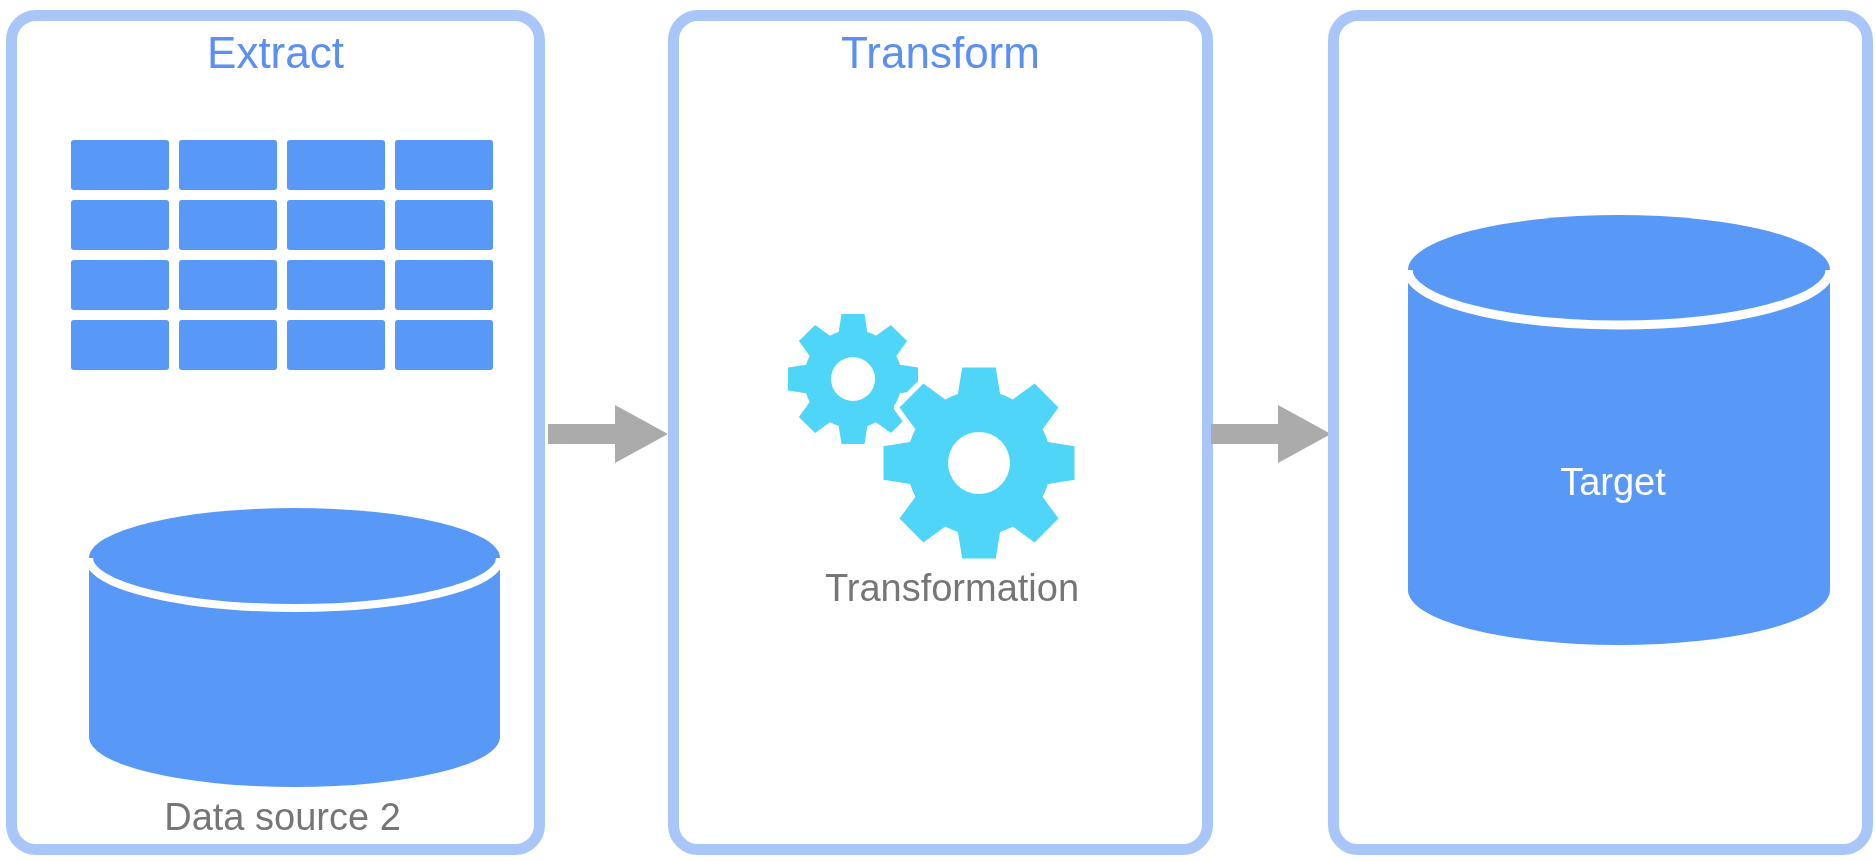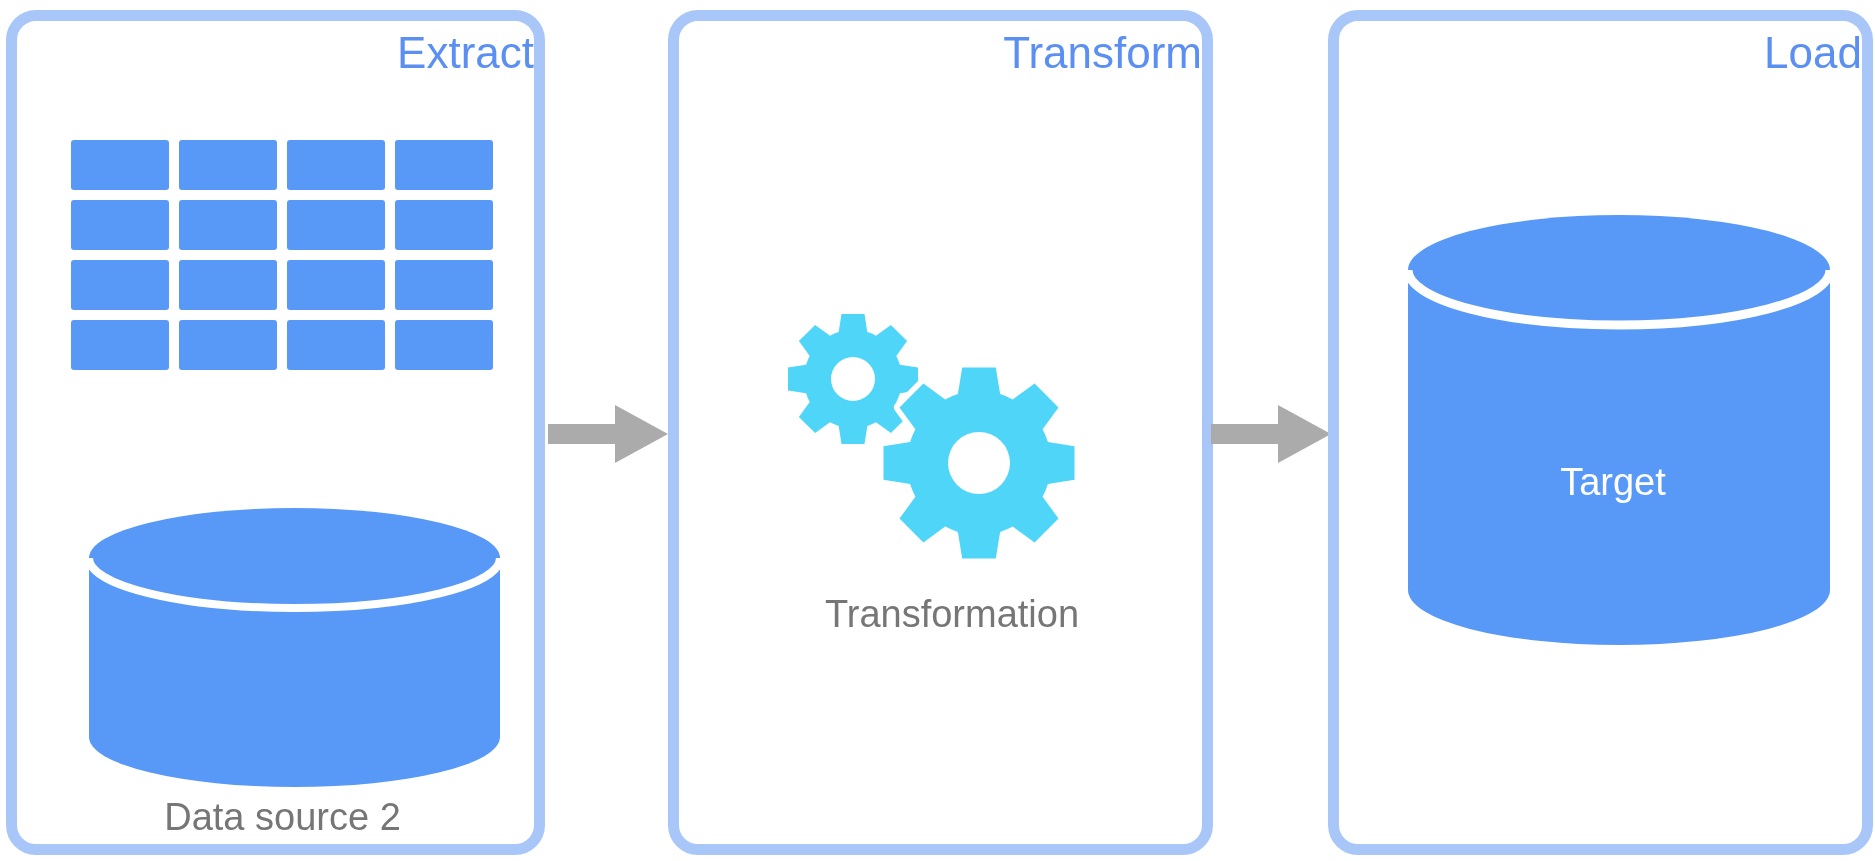--- a/index.html
+++ b/index.html
@@ -14,21 +14,21 @@
   html,body{margin:0;padding:0;background:#fff;}
   #canvas{
     position:relative;width:1875px;height:861px;background:#fff;overflow:hidden;
     font-family:"Liberation Sans","DejaVu Sans",sans-serif;
   }
   .panel{
     position:absolute;top:10px;height:845px;background:#fff;
     border:11px solid var(--panel-border);border-radius:30px;box-sizing:border-box;
   }
   .panel-title{
-    position:absolute;top:2px;left:0;right:0;text-align:right;
+    position:absolute;top:2px;left:0;right:0;text-align:center;
     font-size:44px;line-height:60px;color:var(--title-blue);font-weight:400;
   }
   .label{
     position:absolute;text-align:center;font-size:38px;line-height:44px;
     color:var(--label-gray);font-weight:400;
   }
   .table-grid{
     position:absolute;left:54px;top:119px;width:422px;height:230px;
     display:grid;grid-template-columns:repeat(4,1fr);grid-template-rows:repeat(4,1fr);
     gap:10px;
@@ -91,33 +91,32 @@
     <div class="panel-title">Transform</div>
 
     <div class="gears">
       <svg width="320" height="270" viewBox="0 0 320 270" aria-hidden="true">
         <path fill-rule="evenodd" style="fill:var(--gear-cyan)" d="M61.7,27.1L64.5,9.0L87.5,9.0L90.3,27.1A49,49 0 0 1 99.0,30.7L113.9,19.9L130.1,36.1L119.3,51.0A49,49 0 0 1 122.9,59.7L141.0,62.5L141.0,85.5L122.9,88.3A49,49 0 0 1 119.3,97.0L130.1,111.9L113.9,128.1L99.0,117.3A49,49 0 0 1 90.3,120.9L87.5,139.0L64.5,139.0L61.7,120.9A49,49 0 0 1 53.0,117.3L38.1,128.1L21.9,111.9L32.7,97.0A49,49 0 0 1 29.1,88.3L11.0,85.5L11.0,62.5L29.1,59.7A49,49 0 0 1 32.7,51.0L21.9,36.1L38.1,19.9L53.0,30.7A49,49 0 0 1 61.7,27.1ZM54,74 a22,22 0 1 0 44,0 a22,22 0 1 0 -44,0 Z"></path>
         <path fill-rule="evenodd" fill="none" stroke="#ffffff" stroke-width="11" stroke-linejoin="round" d="M180.9,89.1L185.2,62.5L218.8,62.5L223.1,89.1A72,72 0 0 1 235.8,94.4L257.6,78.5L281.5,102.4L265.6,124.2A72,72 0 0 1 270.9,136.9L297.5,141.2L297.5,174.8L270.9,179.1A72,72 0 0 1 265.6,191.8L281.5,213.6L257.6,237.5L235.8,221.6A72,72 0 0 1 223.1,226.9L218.8,253.5L185.2,253.5L180.9,226.9A72,72 0 0 1 168.2,221.6L146.4,237.5L122.5,213.6L138.4,191.8A72,72 0 0 1 133.1,179.1L106.5,174.8L106.5,141.2L133.1,136.9A72,72 0 0 1 138.4,124.2L122.5,102.4L146.4,78.5L168.2,94.4A72,72 0 0 1 180.9,89.1ZM171,158 a31,31 0 1 0 62,0 a31,31 0 1 0 -62,0 Z"></path>
         <path fill-rule="evenodd" style="fill:var(--gear-cyan)" d="M180.9,89.1L185.2,62.5L218.8,62.5L223.1,89.1A72,72 0 0 1 235.8,94.4L257.6,78.5L281.5,102.4L265.6,124.2A72,72 0 0 1 270.9,136.9L297.5,141.2L297.5,174.8L270.9,179.1A72,72 0 0 1 265.6,191.8L281.5,213.6L257.6,237.5L235.8,221.6A72,72 0 0 1 223.1,226.9L218.8,253.5L185.2,253.5L180.9,226.9A72,72 0 0 1 168.2,221.6L146.4,237.5L122.5,213.6L138.4,191.8A72,72 0 0 1 133.1,179.1L106.5,174.8L106.5,141.2L133.1,136.9A72,72 0 0 1 138.4,124.2L122.5,102.4L146.4,78.5L168.2,94.4A72,72 0 0 1 180.9,89.1ZM171,158 a31,31 0 1 0 62,0 a31,31 0 1 0 -62,0 Z"></path>
       </svg>
     </div>
 
-    <div class="label" style="left:0;right:0;top:571px;margin-left:23px;">
+    <div class="label" style="left:0;right:0;top:545px;margin-left:23px;">
       <div>Transformation</div>
     </div>
   </div>
 
   <div class="arrow" style="left:1211px;">
     <svg width="120" height="58" viewBox="0 0 120 58" aria-hidden="true">
       <polygon points="0,19 67,19 67,0 120,29 67,58 67,39 0,39" style="fill:var(--arrow-gray)"></polygon>
     </svg>
   </div>
 
   <div class="panel" style="left:1328px;width:545px;">
-    <div class="panel-title">Load</div>
 
     <div class="cyl" style="left:57px;top:194px;width:422px;height:430px;">
       <svg width="422" height="430" viewBox="0 0 422 430" aria-hidden="true">
         <path d="M0,55 L0,375 A211,55 0 0 0 422,375 L422,55 A211,55 0 0 0 0,55 Z" style="fill:var(--shape-blue)"></path>
         <path d="M0,55 A211,55 0 0 0 422,55" fill="none" stroke="#ffffff" stroke-width="9"></path>
       </svg>
       <div class="target-label">Target</div>
     </div>
   </div>
 

